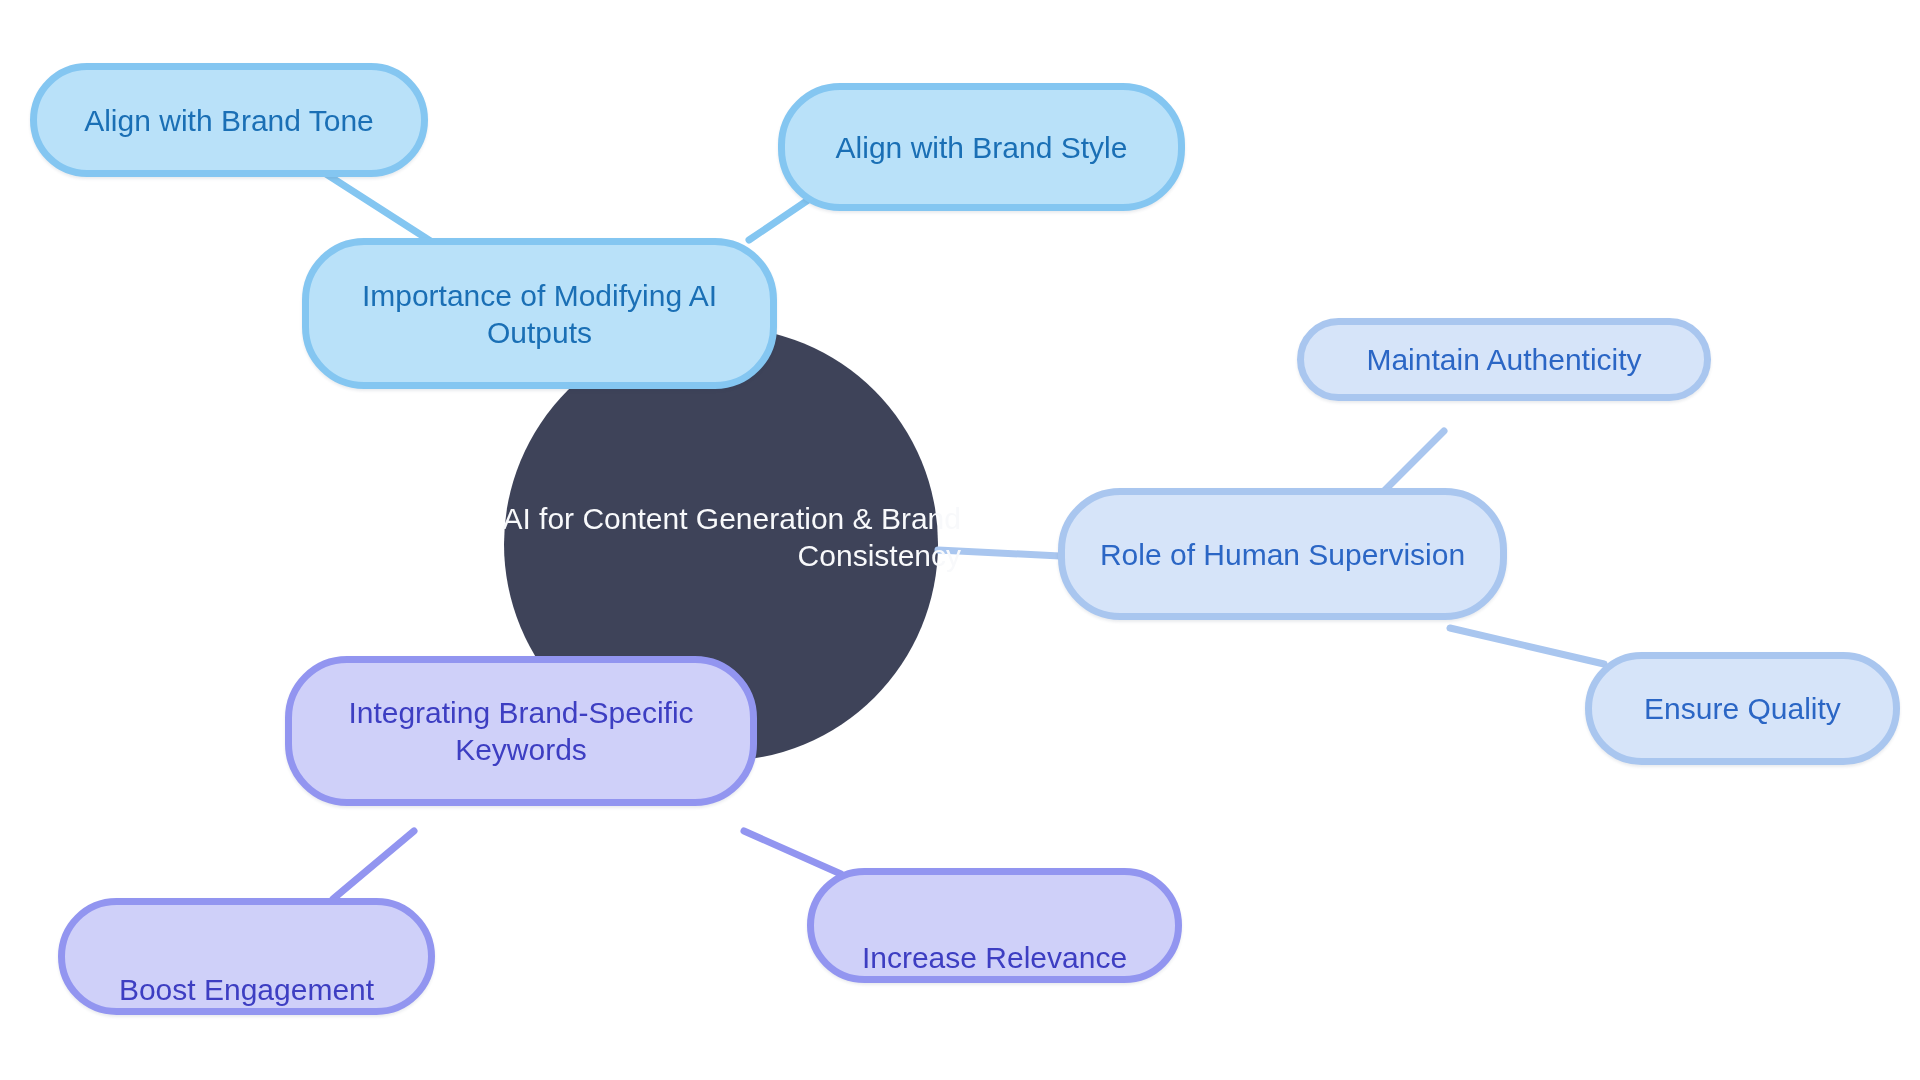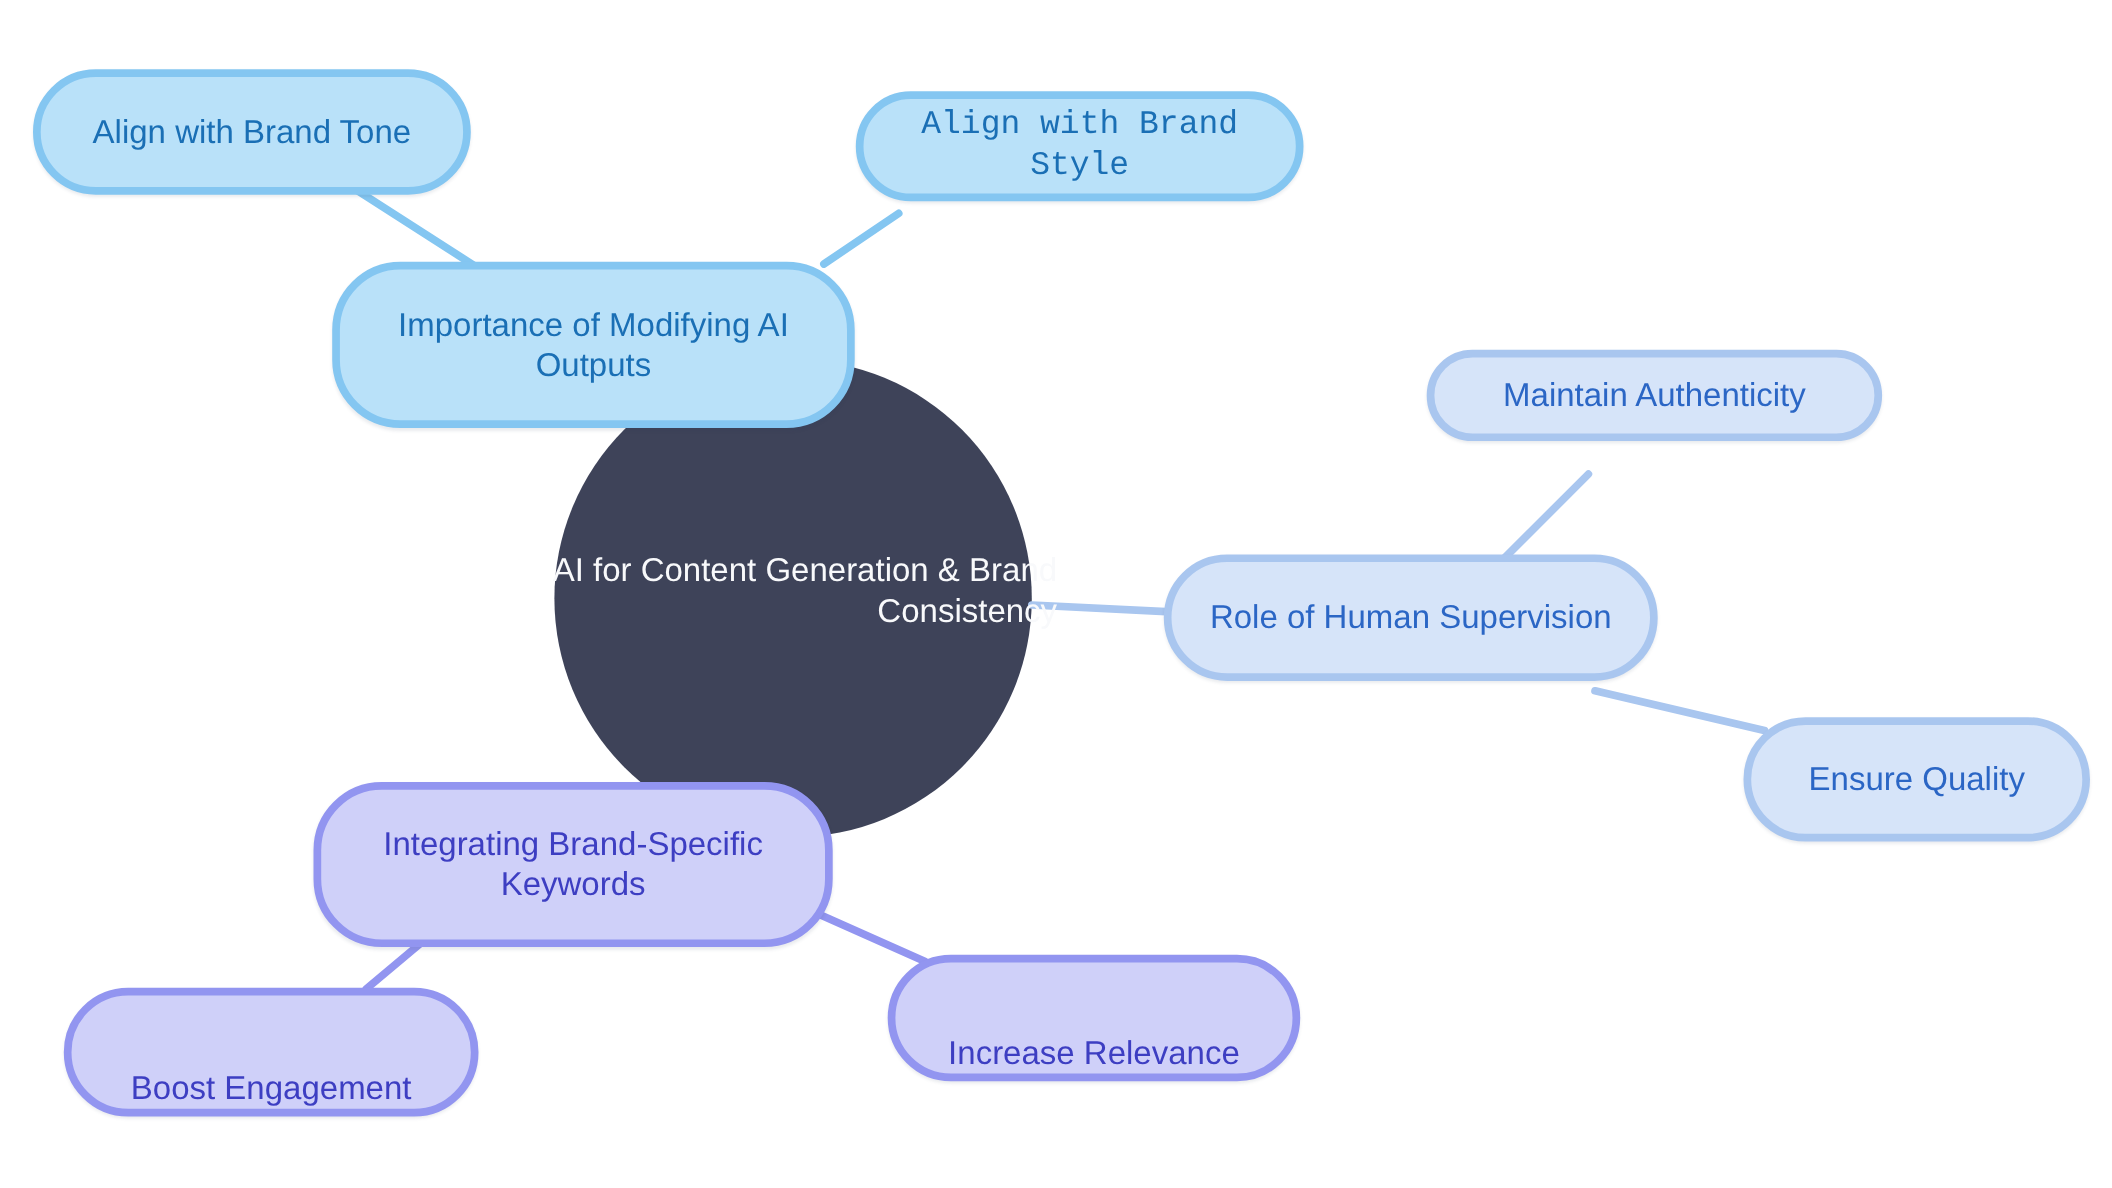--- a/index.html
+++ b/index.html
@@ -26,26 +26,26 @@
   .node{position:absolute;display:flex;align-items:center;justify-content:center;
     text-align:center;box-sizing:border-box;border:7px solid;z-index:3;
     font-size:30px;line-height:37px;border-radius:62px;
     box-shadow:0 2px 3px rgba(40,60,90,0.10);}
   .node.sky{background:var(--sky-fill);border-color:var(--sky-border);color:var(--sky-text);}
   .node.peri{background:var(--peri-fill);border-color:var(--peri-border);color:var(--peri-text);}
   .node.lav{background:var(--lav-fill);border-color:var(--lav-border);color:var(--lav-text);}
 
   
   #node-tone      {left:30px;  top:63px;  width:398px; height:114px;}
-  #node-style     {left:778px; top:83px;  width:407px; height:100px;font-family:Liberation Mono, monospace;}
+  #node-style     {left:778px; top:83px;  width:407px; height:128px;}
   #node-importance{left:302px; top:238px; width:475px; height:151px; padding:16px 30px;}
   #node-maintain  {left:1297px;top:318px; width:414px; height:83px;}
-  #node-role      {left:1058px;top:504px; width:449px; height:115px;}
+  #node-role      {left:1058px;top:488px; width:449px; height:132px;}
   #node-ensure    {left:1585px;top:652px; width:315px; height:113px;}
-  #node-keywords  {left:285px; top:711px; width:472px; height:150px; padding:11px 35px;}
+  #node-keywords  {left:285px; top:656px; width:472px; height:150px; padding:11px 35px;}
   #node-boost     {left:58px;  top:898px; width:377px; height:117px;align-items:flex-end;}
   #node-increase  {left:807px; top:868px; width:375px; height:115px;align-items:flex-end;}
 </style>
 </head>
 <body>
 
 <div id="canvas">
 
   <svg id="edge-layer" viewBox="0 0 1920 1080" xmlns="http://www.w3.org/2000/svg">
     <line class="edge sky" x1="323" y1="172" x2="432" y2="242"></line>

